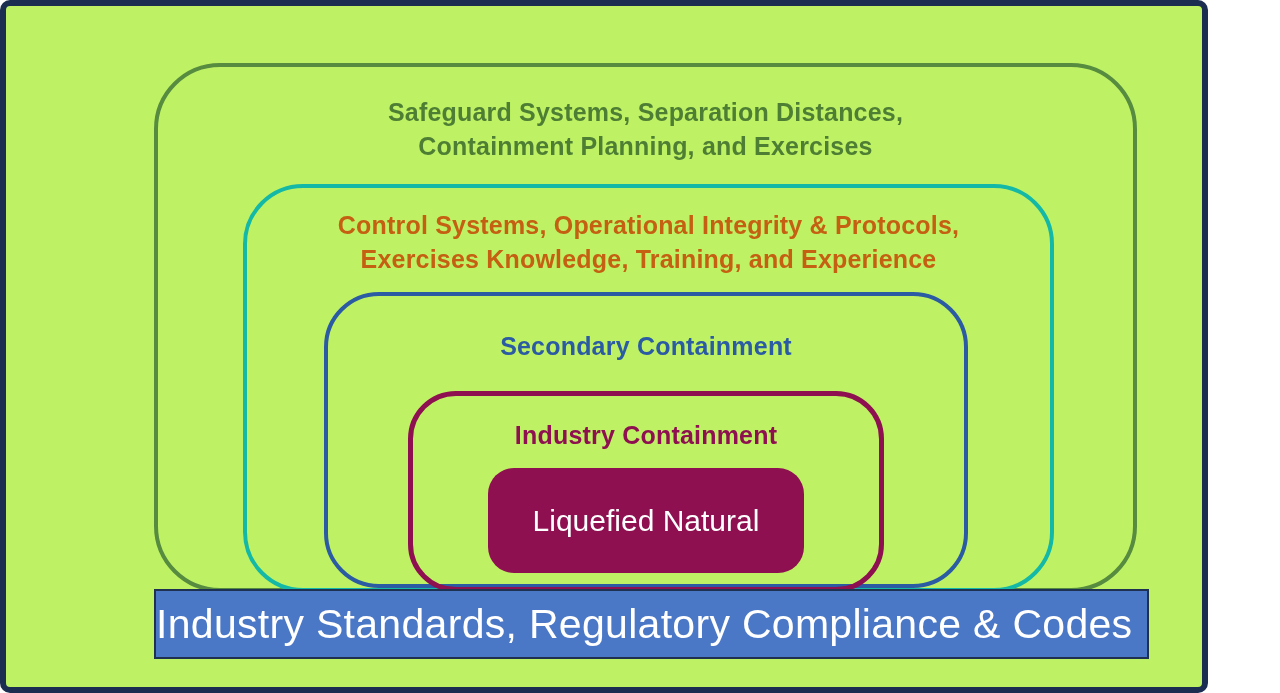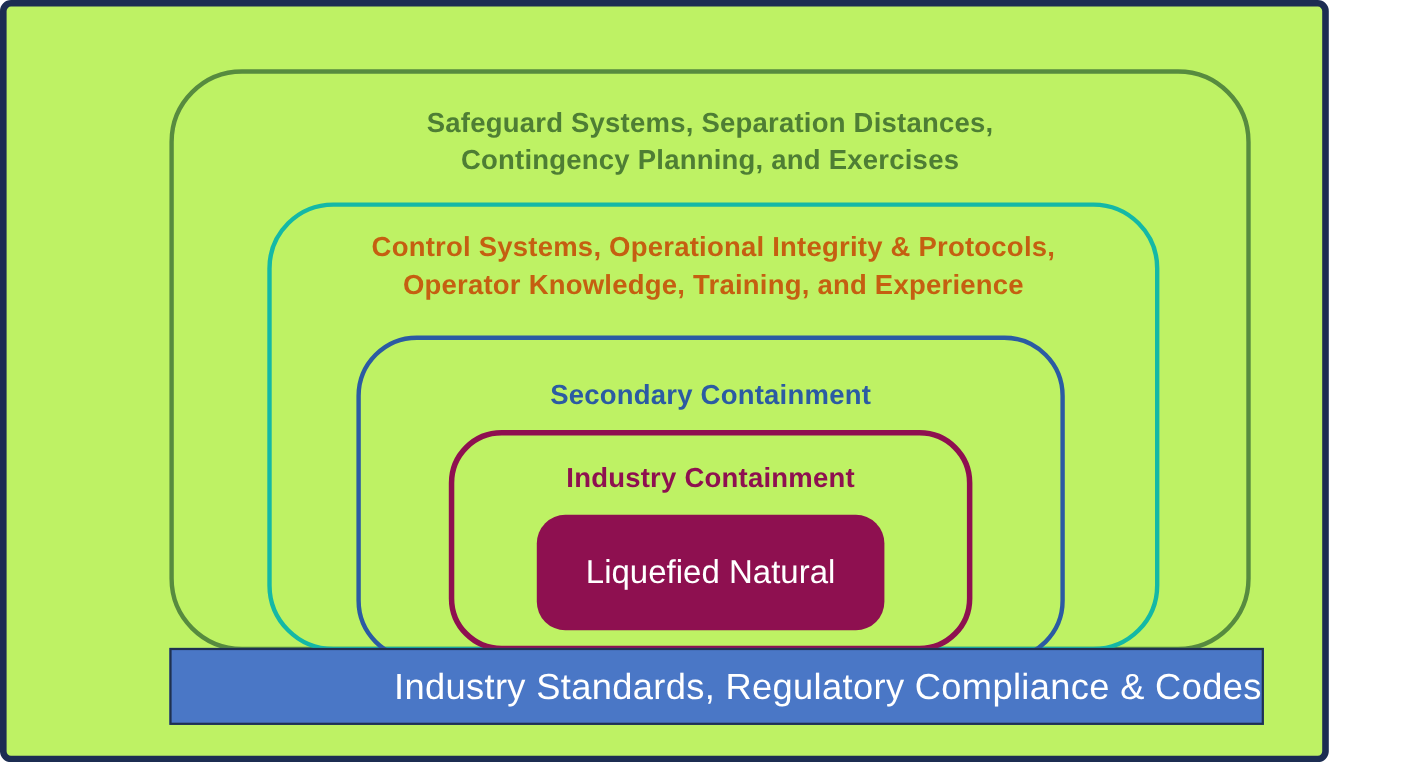--- a/index.html
+++ b/index.html
@@ -44,21 +44,21 @@
   
   .box-control {
     left: 237px; top: 178px;
     width: 811px; height: 408px;
     border: 4px solid #14b8a6;
     border-radius: 60px;
   }
   .label-control { top: 20px; color: #c55f11; }
   
   .box-secondary {
-    left: 318px; top: 299px;
+    left: 318px; top: 286px;
     width: 644px; height: 296px;
     border: 4px solid #2b5ba3;
     border-radius: 55px;
   }
   .label-secondary { top: 33px; color: #2b5ba3; }
   
   .box-primary {
     left: 402px; top: 385px;
     width: 476px; height: 201px;
     border: 5px solid #8e1050;
@@ -86,44 +86,44 @@
   
   .foundation-bar {
     position: absolute;
     left: 148px; top: 583px;
     width: 995px; height: 70px;
     box-sizing: border-box;
     background: #4a77c6;
     border: 2px solid #1f3150;
     z-index: 5;
     display: flex;
-    justify-content: flex-end;
+    justify-content: flex-start;
     align-items: center;
     color: #ffffff;
-    font-size: 33px;
+    font-size: 41px;
     font-weight: normal;
     letter-spacing: 0.3px;
   }
 </style>
 </head>
 <body>
 
 <div class="page">
 
   <div class="layer-box box-safeguard">
     <div class="layer-label label-safeguard">
       <div>Safeguard Systems, Separation Distances,</div>
-      <div>Contingency Planning, and Exercises</div>
+      <div>Containment Planning, and Exercises</div>
     </div>
   </div>
 
   <div class="layer-box box-control">
     <div class="layer-label label-control">
       <div>Control Systems, Operational Integrity &amp; Protocols,</div>
-      <div>Operator Knowledge, Training, and Experience</div>
+      <div>Exercises Knowledge, Training, and Experience</div>
     </div>
   </div>
 
   <div class="layer-box box-secondary">
     <div class="layer-label label-secondary">Secondary Containment</div>
   </div>
 
   <div class="layer-box box-primary">
     <div class="layer-label label-primary">Industry Containment</div>
   </div>

